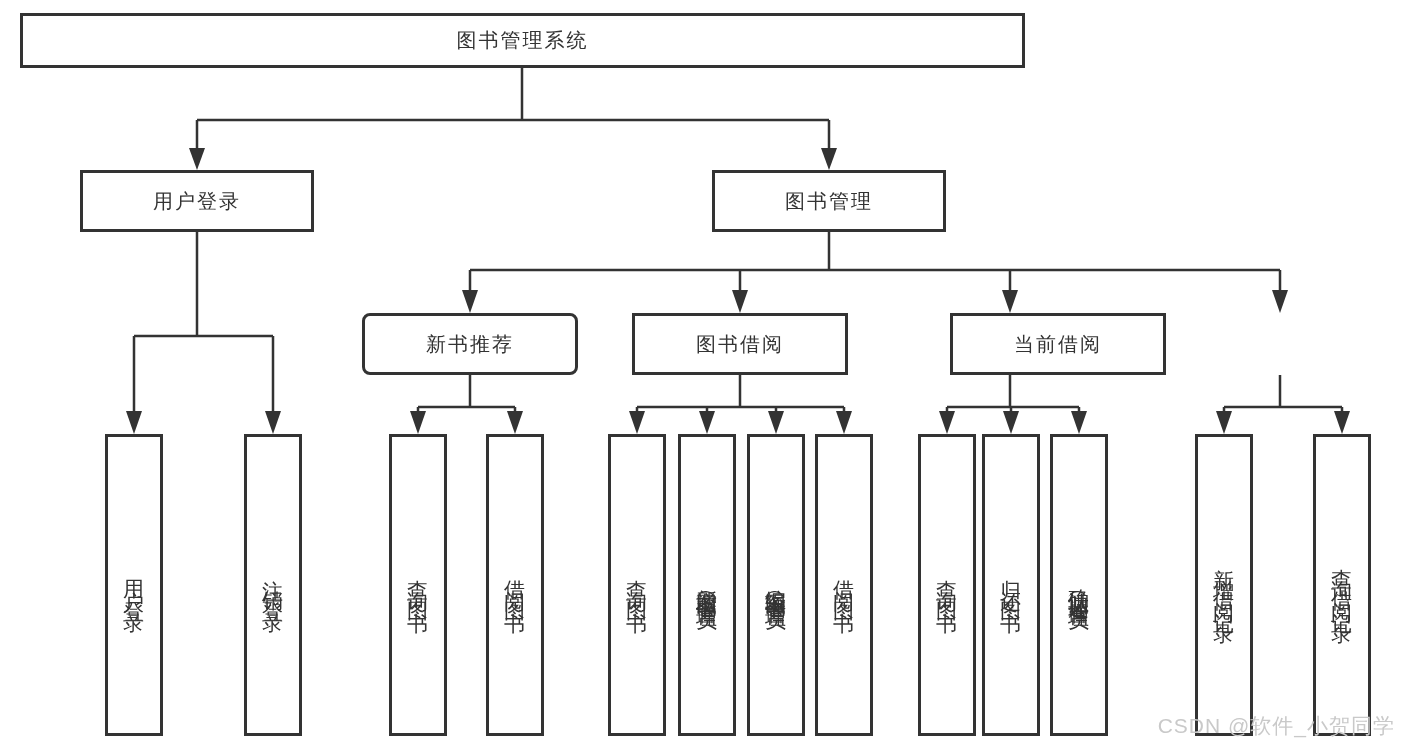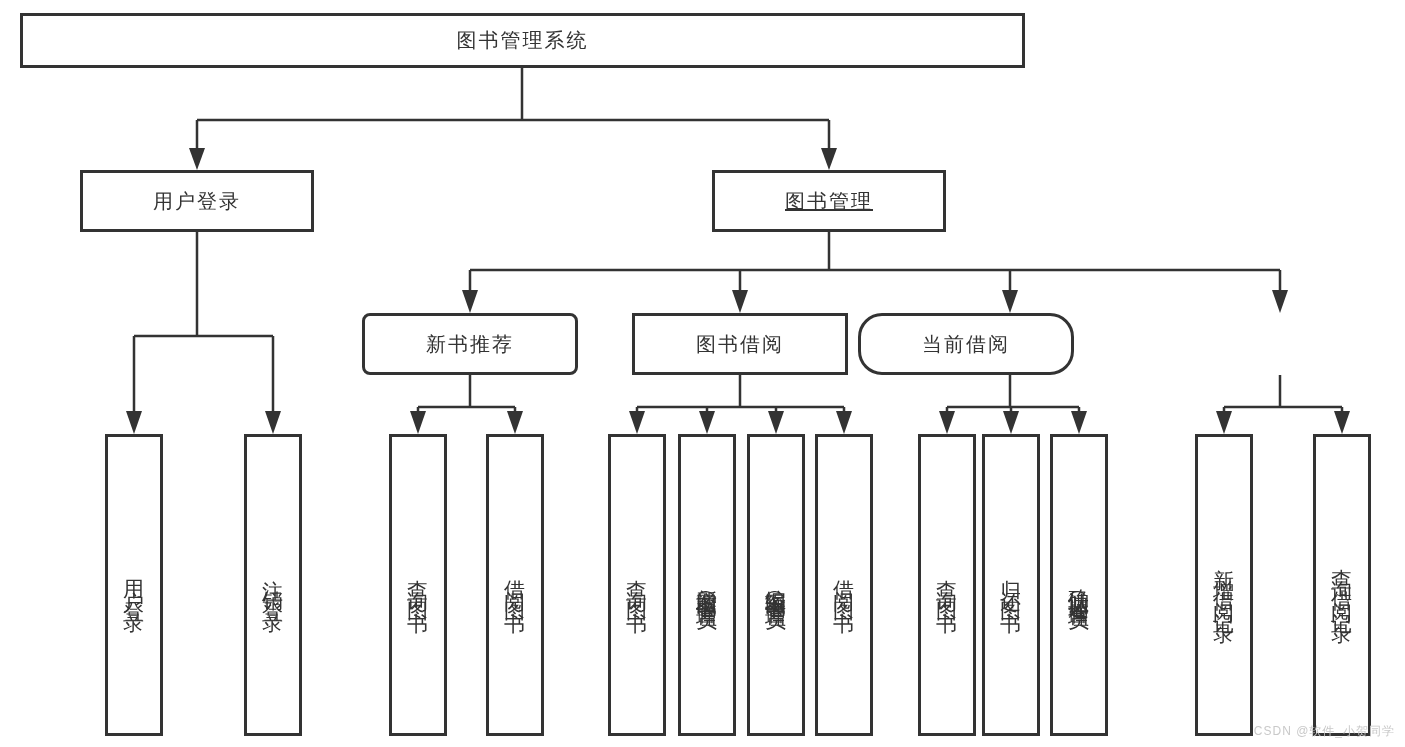--- a/index.html
+++ b/index.html
@@ -40,21 +40,21 @@
     font-size: 21px;
     letter-spacing: 11px;
     color: #333333;
     line-height: 1;
   }
   .leaf .vtext.tight { letter-spacing: 3px; }
   .watermark {
     position: absolute;
     right: 10px;
     bottom: 7px;
-    font-size: 12px;
+    font-size: 21px;
     letter-spacing: 1px;
     color: #c9c9c9;
     z-index: 10;
     white-space: nowrap;
   }
 </style>
 </head>
 <body>
 
 <div class="canvas">
@@ -109,31 +109,31 @@
     </g>
   </svg>
 
   <div class="node" style="left:20px; top:13px; width:1005px; height:55px;">
     <span class="lbl">图书管理系统</span>
   </div>
 
   <div class="node" style="left:80px; top:170px; width:234px; height:62px;">
     <span class="lbl">用户登录</span>
   </div>
-  <div class="node" style="left:712px; top:170px; width:234px; height:62px;text-decoration:underline;">
+  <div class="node" style="left:712px; top:170px; width:234px; height:62px;">
     <span class="lbl">图书管理</span>
   </div>
 
   <div class="node" style="left:362px; top:313px; width:216px; height:62px;border-radius:8px;">
     <span class="lbl">新书推荐</span>
   </div>
   <div class="node" style="left:632px; top:313px; width:216px; height:62px;">
     <span class="lbl">图书借阅</span>
   </div>
-  <div class="node" style="left:858px; top:313px; width:216px; height:62px;border-radius:24px;">
+  <div class="node" style="left:950px; top:313px; width:216px; height:62px;">
     <span class="lbl">当前借阅</span>
   </div>
 
   <div class="node leaf" style="left:105px; top:434px;">
     <span class="vtext">用户登录</span>
   </div>
   <div class="node leaf" style="left:244px; top:434px;">
     <span class="vtext">注销登录</span>
   </div>
 

